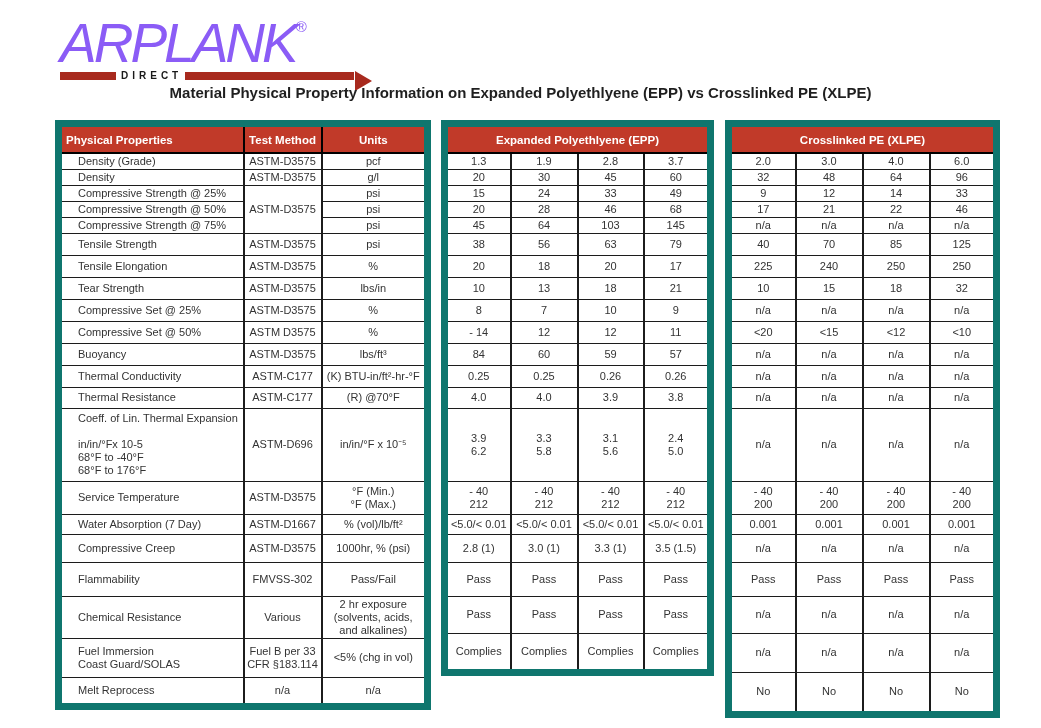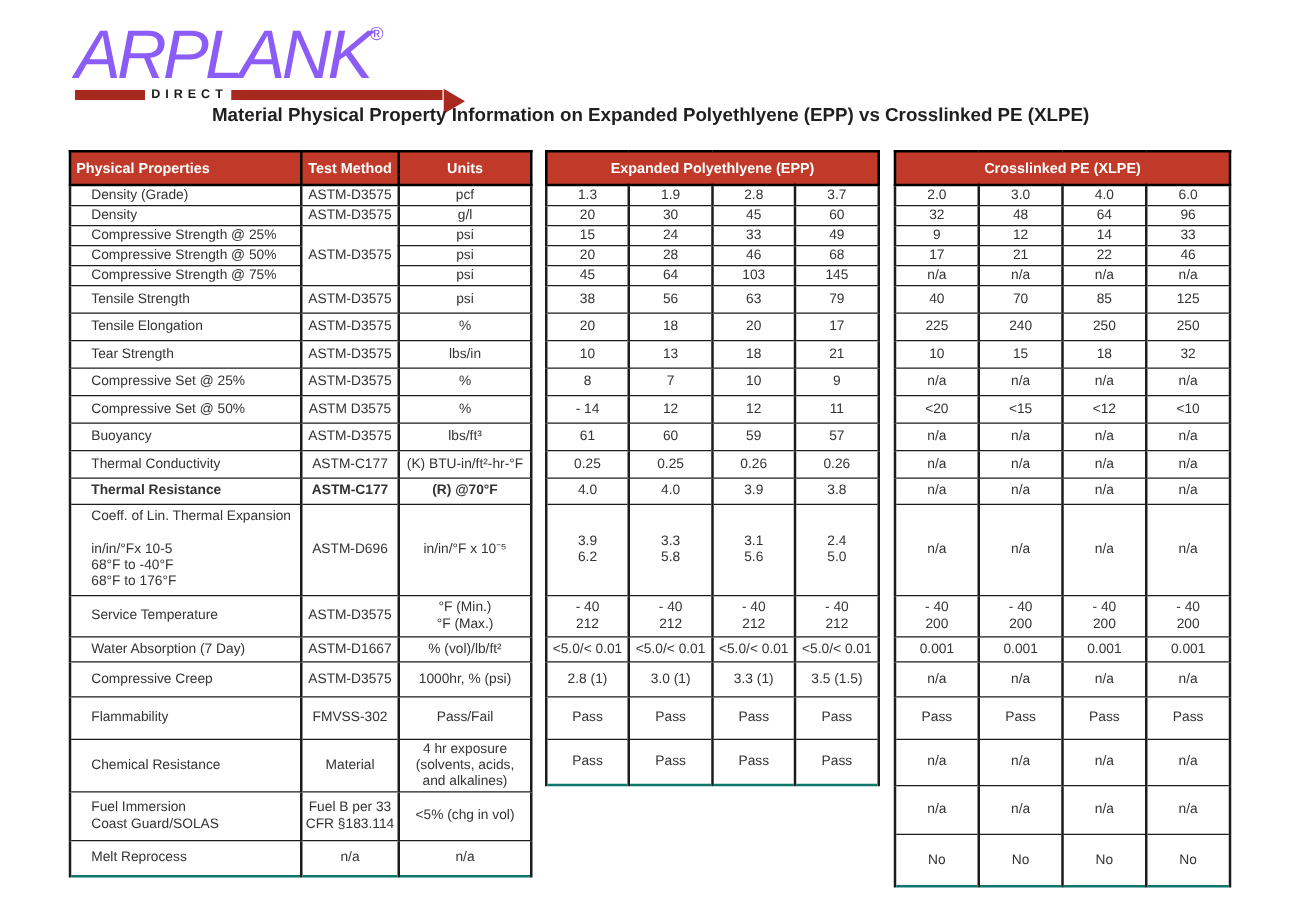--- a/index.html
+++ b/index.html
@@ -26,21 +26,21 @@
     width:0;height:0;border:10px solid transparent;border-right:none;
     border-left:17px solid #a82a1e;margin-left:1px;transform:translateY(5px);
   }
   
   .title{
     position:absolute;left:0;top:84px;width:1041px;margin:0;text-align:center;
     font-size:15px;font-weight:bold;color:#1f1f1f;
   }
   
   .tables{position:absolute;left:55px;top:120px;display:flex;align-items:flex-start;}
-  table.tbl{border-collapse:collapse;table-layout:fixed;border:2px solid #0f766e;}
+  table.tbl{border-collapse:collapse;table-layout:fixed;border:7px solid #0f766e;}
   table.epp{margin-left:10px;}
   table.xlpe{margin-left:11px;padding-left:36px;}
   .tbl th{
     background:#c13a29;color:#ffffff;font-size:11.5px;font-weight:bold;
     height:25px;border:2px solid #000;text-align:center;padding:0 2px;
   }
   .tbl th.ph{text-align:left;padding-left:4px;}
   .tbl td{
     font-size:11px;color:#333;text-align:center;vertical-align:middle;
     border:1px solid #1c1c1c;border-left-width:2px;border-right-width:2px;
@@ -133,21 +133,21 @@
           <tr style="height: 22px;">
             <td class="prop">Buoyancy</td>
             <td>ASTM-D3575</td>
             <td>lbs/ft³</td>
           </tr>
           <tr style="height: 22px;">
             <td class="prop">Thermal Conductivity</td>
             <td>ASTM-C177</td>
             <td>(K) BTU-in/ft²-hr-°F</td>
           </tr>
-          <tr style="height: 21px; font-weight: bold;">
+          <tr style="height: 21px;">
             <td class="prop">Thermal Resistance</td>
             <td>ASTM-C177</td>
             <td>(R) @70°F</td>
           </tr>
           <tr style="height: 73px;">
             <td class="prop">Coeff. of Lin. Thermal Expansion
 
 in/in/°Fx 10-5
 68°F to -40°F
 68°F to 176°F</td>
@@ -170,22 +170,22 @@
             <td>ASTM-D3575</td>
             <td>1000hr, % (psi)</td>
           </tr>
           <tr style="height: 34px;">
             <td class="prop">Flammability</td>
             <td>FMVSS-302</td>
             <td>Pass/Fail</td>
           </tr>
           <tr style="height: 37px;">
             <td class="prop">Chemical Resistance</td>
-            <td>Material</td>
-            <td>4 hr exposure (solvents, acids, and alkalines)</td>
+            <td>Various</td>
+            <td>2 hr exposure (solvents, acids, and alkalines)</td>
           </tr>
           <tr style="height: 39px;">
             <td class="prop">Fuel Immersion
 Coast Guard/SOLAS</td>
             <td>Fuel B per 33
 CFR §183.114</td>
             <td>&lt;5% (chg in vol)</td>
           </tr>
           <tr style="height: 29px;">
             <td class="prop">Melt Reprocess</td>
@@ -262,21 +262,21 @@
             <td>10</td>
             <td>9</td>
           </tr>
           <tr style="height: 22px;">
             <td>- 14</td>
             <td>12</td>
             <td>12</td>
             <td>11</td>
           </tr>
           <tr style="height: 22px;">
-            <td>61</td>
+            <td>84</td>
             <td>60</td>
             <td>59</td>
             <td>57</td>
           </tr>
           <tr style="height: 22px;">
             <td>0.25</td>
             <td>0.25</td>
             <td>0.26</td>
             <td>0.26</td>
           </tr>
@@ -323,20 +323,26 @@
             <td>Pass</td>
             <td>Pass</td>
             <td>Pass</td>
           </tr>
           <tr style="height: 37px;">
             <td>Pass</td>
             <td>Pass</td>
             <td>Pass</td>
             <td>Pass</td>
           </tr>
+          <tr style="height: 39px;">
+            <td>Complies</td>
+            <td>Complies</td>
+            <td>Complies</td>
+            <td>Complies</td>
+          </tr>
         </tbody>
     </table>
 
     <table class="tbl xlpe">
       <colgroup>
           <col style="width:67px">
           <col style="width:67px">
           <col style="width:67px">
           <col style="width:67px">
         </colgroup>

